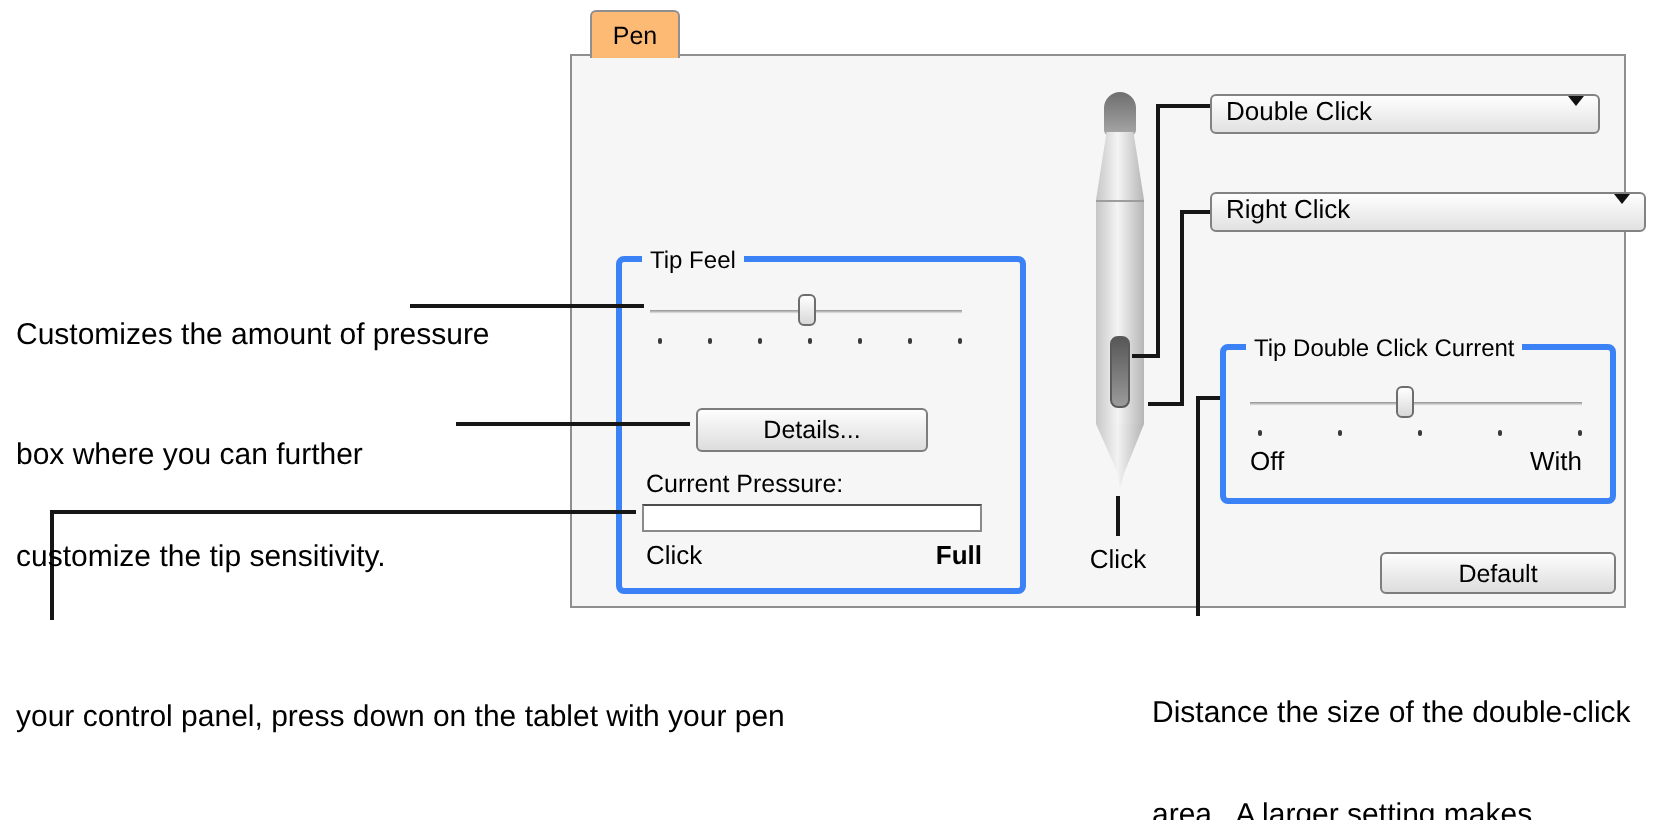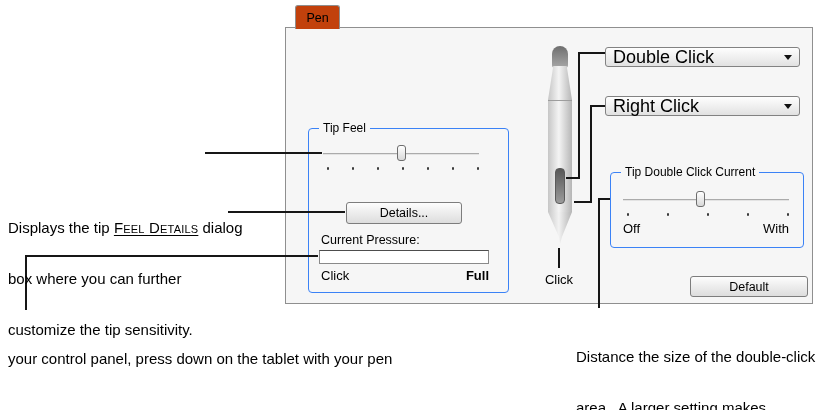--- a/index.html
+++ b/index.html
@@ -5,34 +5,34 @@
   html,body{margin:0;padding:0;}
   body{
     width:828px;height:410px;position:relative;overflow:hidden;
     background:#ffffff;color:#000;
     font-family:"Liberation Sans", sans-serif;
   }
   .abs{position:absolute;}
   
   .dialog{background:#f6f6f6;border:1px solid #8f8f8f;}
   .tab{
-    background:#c2410c;border:1px solid #8f8f8f;border-bottom:none;
+    background:#fdba74;border:1px solid #8f8f8f;border-bottom:none;
     border-radius:3px 3px 0 0;z-index:3;
     display:flex;align-items:center;justify-content:center;font-size:12.5px;
   }
   
-  .group{border:1px solid #3b82f6;border-radius:4px;}
+  .group{border:3px solid #3b82f6;border-radius:4px;}
   .group-title{
     position:absolute;top:-8px;left:10px;background:#f6f6f6;
     padding:0 4px;font-size:12px;white-space:nowrap;
   }
   
   .dropdown{
-    display:flex;align-items:center;justify-content:space-between;
-    padding:0 7px;font-size:18px;
+    display:flex;align-items:flex-start;justify-content:space-between;
+    padding:0 7px;font-size:13px;
     background:linear-gradient(#fefefe,#ededed 60%,#e1e1e1);
     border:1px solid #828282;border-radius:3px;box-sizing:border-box;
   }
   .dd-arrow{width:0;height:0;border-left:4px solid transparent;border-right:4px solid transparent;border-top:5px solid #111;}
   .btn{
     display:flex;align-items:center;justify-content:center;font-size:12.5px;
     background:linear-gradient(#fdfdfd,#ebebeb 55%,#dddddd);
     border:1px solid #7d7d7d;border-radius:3px;box-sizing:border-box;
   }
   .track{height:2px;background:linear-gradient(#8f8f8f,#ffffff);}
@@ -64,21 +64,21 @@
   <span>Pen</span>
 </div>
 
 <div class="abs dialog" style="left:285px;top:27px;width:526px;height:275px;"></div>
 
 <div class="abs dropdown" style="left:605px;top:47px;width:195px;height:20px;">
   <span>Double Click</span>
   <span class="dd-arrow"></span>
 </div>
 
-<div class="abs dropdown" style="left:605px;top:96px;width:195px;height:20px;">
+<div class="abs dropdown" style="left:605px;top:96px;width:218px;height:20px;">
   <span>Right Click</span>
   <span class="dd-arrow"></span>
 </div>
 
 <div class="abs group" style="left:308px;top:128px;width:199px;height:163px;">
   <span class="group-title">Tip Feel</span>
 
   <div class="abs track" style="left:14px;top:24px;width:156px;"></div>
   <div class="abs thumb" style="left:88px;top:16px;"></div>
 
@@ -148,24 +148,24 @@
 <div class="abs hline" style="left:566px;top:177px;width:12px;"></div>
 
 <div class="abs hline" style="left:590px;top:105px;width:15px;"></div>
 <div class="abs vline" style="left:590px;top:105px;height:98px;"></div>
 <div class="abs hline" style="left:574px;top:201px;width:16px;"></div>
 
 <div class="abs hline" style="left:598px;top:198px;width:12px;"></div>
 <div class="abs vline" style="left:598px;top:198px;height:110px;"></div>
 
 <div class="abs ann" style="left:8px;top:125px;">
+  <div>Customizes the amount of pressure</div>
 </div>
 
 <div class="abs ann" style="left:8px;top:185px;">
-  <div><span>Displays the tip </span><span class="sc ul">Feel Details</span><span> dialog</span></div>
   <div>box where you can further</div>
   <div>customize the tip sensitivity.</div>
 </div>
 
 <div class="abs ann" style="left:8px;top:316px;">
   <div>your control panel, press down on the tablet with your pen</div>
   
   
   
 </div>

